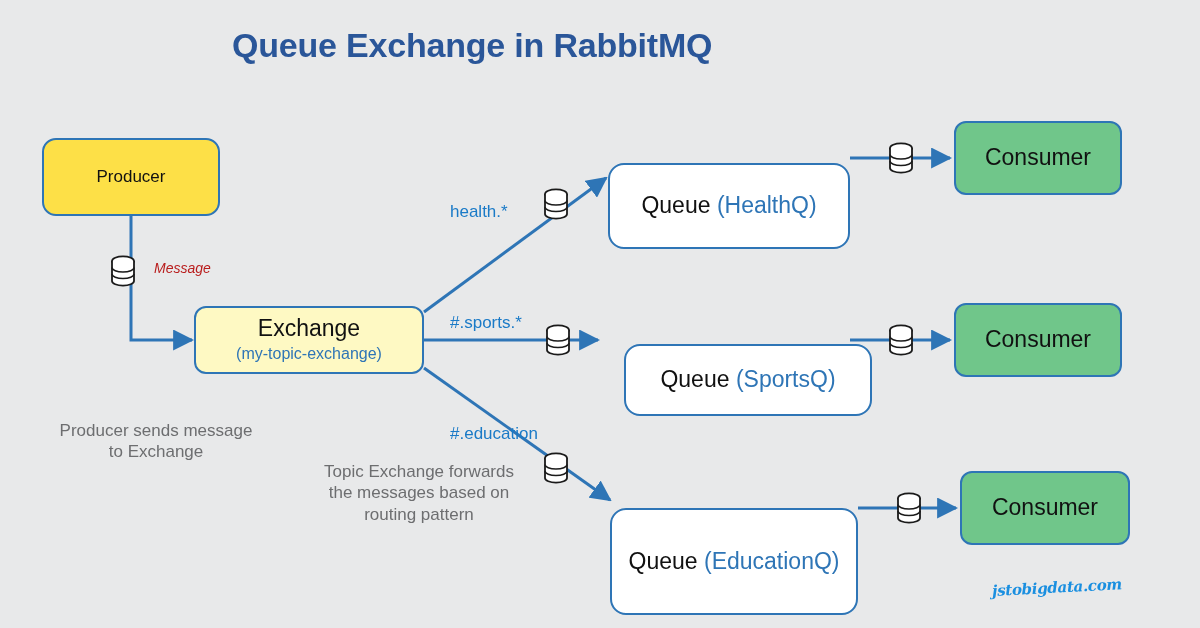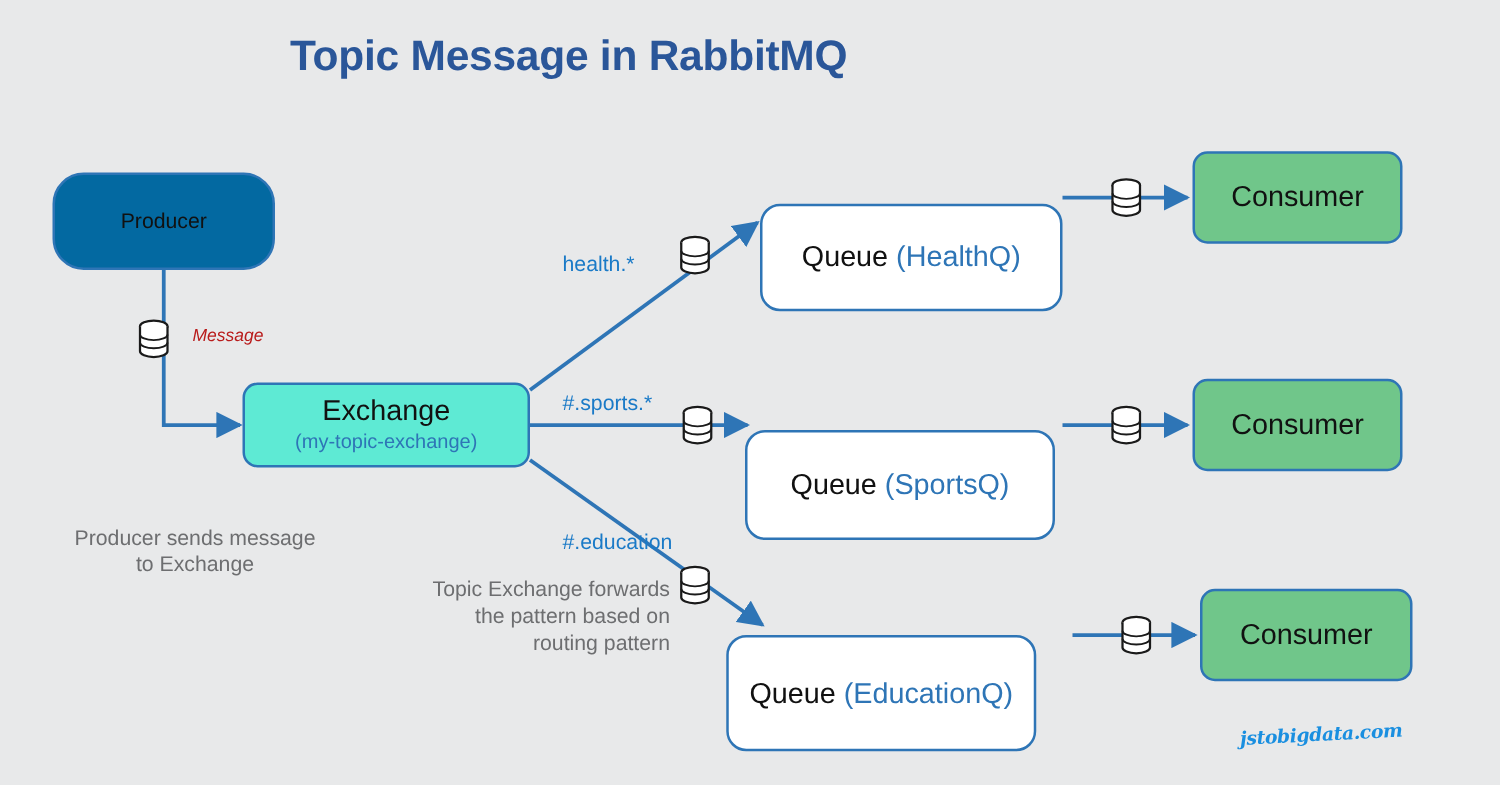--- a/index.html
+++ b/index.html
@@ -36,25 +36,25 @@
     box-sizing: border-box;
     border: 2px solid #2e75b6;
     border-radius: 12px;
     display: flex;
     flex-direction: column;
     align-items: center;
     justify-content: center;
     text-align: center;
   }
   .node.producer {
-    background: #0369a1;
-    border-radius: 25px;
+    background: #fde047;
+    border-radius: 14px;
   }
   .node.exchange {
-    background: #5eead4;
+    background: #fef9c3;
   }
   .node.queue {
     background: #ffffff;
     border-radius: 16px;
     margin-top: 48px;
   }
   .node.consumer {
     background: #70c68a;
     border-radius: 12px;
   }
@@ -142,21 +142,21 @@
 
     <path d="M 424 368 L 610 500" stroke="#2e75b6" stroke-width="3" fill="none" marker-end="url(#arrow)"></path>
 
     <path d="M 850 158 L 950 158" stroke="#2e75b6" stroke-width="3" fill="none" marker-end="url(#arrow)"></path>
 
     <path d="M 850 340 L 950 340" stroke="#2e75b6" stroke-width="3" fill="none" marker-end="url(#arrow)"></path>
 
     <path d="M 858 508 L 956 508" stroke="#2e75b6" stroke-width="3" fill="none" marker-end="url(#arrow)"></path>
   </svg>
 
-  <div class="title">Topic Message in RabbitMQ</div>
+  <div class="title">Queue Exchange in RabbitMQ</div>
 
   <div class="node producer" style="left:42px; top:138px; width:178px; height:78px;">
     <div class="lbl-main">Producer</div>
   </div>
 
   <svg class="db-icon" style="left:110px; top:255px;" viewBox="0 0 26 32" xmlns="http://www.w3.org/2000/svg">
     <ellipse cx="13" cy="6" rx="11" ry="4.6" fill="#ffffff" stroke="#1a1a1a" stroke-width="1.8"></ellipse>
     <path d="M2 6 L2 26 A11 4.6 0 0 0 24 26 L24 6" fill="#ffffff" stroke="#1a1a1a" stroke-width="1.8"></path>
     <path d="M2 12.5 A11 4.6 0 0 0 24 12.5" fill="none" stroke="#1a1a1a" stroke-width="1.5"></path>
     <path d="M2 19 A11 4.6 0 0 0 24 19" fill="none" stroke="#1a1a1a" stroke-width="1.5"></path>
@@ -193,28 +193,28 @@
     <path d="M2 19 A11 4.6 0 0 0 24 19" fill="none" stroke="#1a1a1a" stroke-width="1.5"></path>
   </svg>
 
   <div class="node queue" style="left:608px; top:115px; width:242px; height:86px;">
     <div class="lbl-main">
       <span>Queue</span>
       <span class="lbl-paren">(HealthQ)</span>
     </div>
   </div>
 
-  <div class="node queue" style="left:596px; top:296px; width:248px; height:88px;">
+  <div class="node queue" style="left:624px; top:296px; width:248px; height:72px;">
     <div class="lbl-main">
       <span>Queue</span>
       <span class="lbl-paren">(SportsQ)</span>
     </div>
   </div>
 
-  <div class="node queue" style="left:581px; top:460px; width:248px; height:93px;">
+  <div class="node queue" style="left:610px; top:460px; width:248px; height:107px;">
     <div class="lbl-main">
       <span>Queue</span>
       <span class="lbl-paren">(EducationQ)</span>
     </div>
   </div>
 
   <svg class="db-icon" style="left:888px; top:142px;" viewBox="0 0 26 32" xmlns="http://www.w3.org/2000/svg">
     <ellipse cx="13" cy="6" rx="11" ry="4.6" fill="#ffffff" stroke="#1a1a1a" stroke-width="1.8"></ellipse>
     <path d="M2 6 L2 26 A11 4.6 0 0 0 24 26 L24 6" fill="#ffffff" stroke="#1a1a1a" stroke-width="1.8"></path>
     <path d="M2 12.5 A11 4.6 0 0 0 24 12.5" fill="none" stroke="#1a1a1a" stroke-width="1.5"></path>
@@ -245,21 +245,21 @@
 
   <div class="node consumer" style="left:960px; top:471px; width:170px; height:74px;">
     <div class="lbl-main">Consumer</div>
   </div>
 
   <div class="caption" style="left:40px; top:420px; width:232px;">
     <div>Producer sends message</div>
     <div>to Exchange</div>
   </div>
 
-  <div class="caption" style="left:302px; top:461px; width:234px;text-align:right;">
+  <div class="caption" style="left:302px; top:461px; width:234px;">
     <div>Topic Exchange forwards</div>
-    <div>the pattern based on</div>
+    <div>the messages based on</div>
     <div>routing pattern</div>
   </div>
 
   <div class="watermark">jstobigdata.com</div>
 
 </div>
 
 </body></html>

